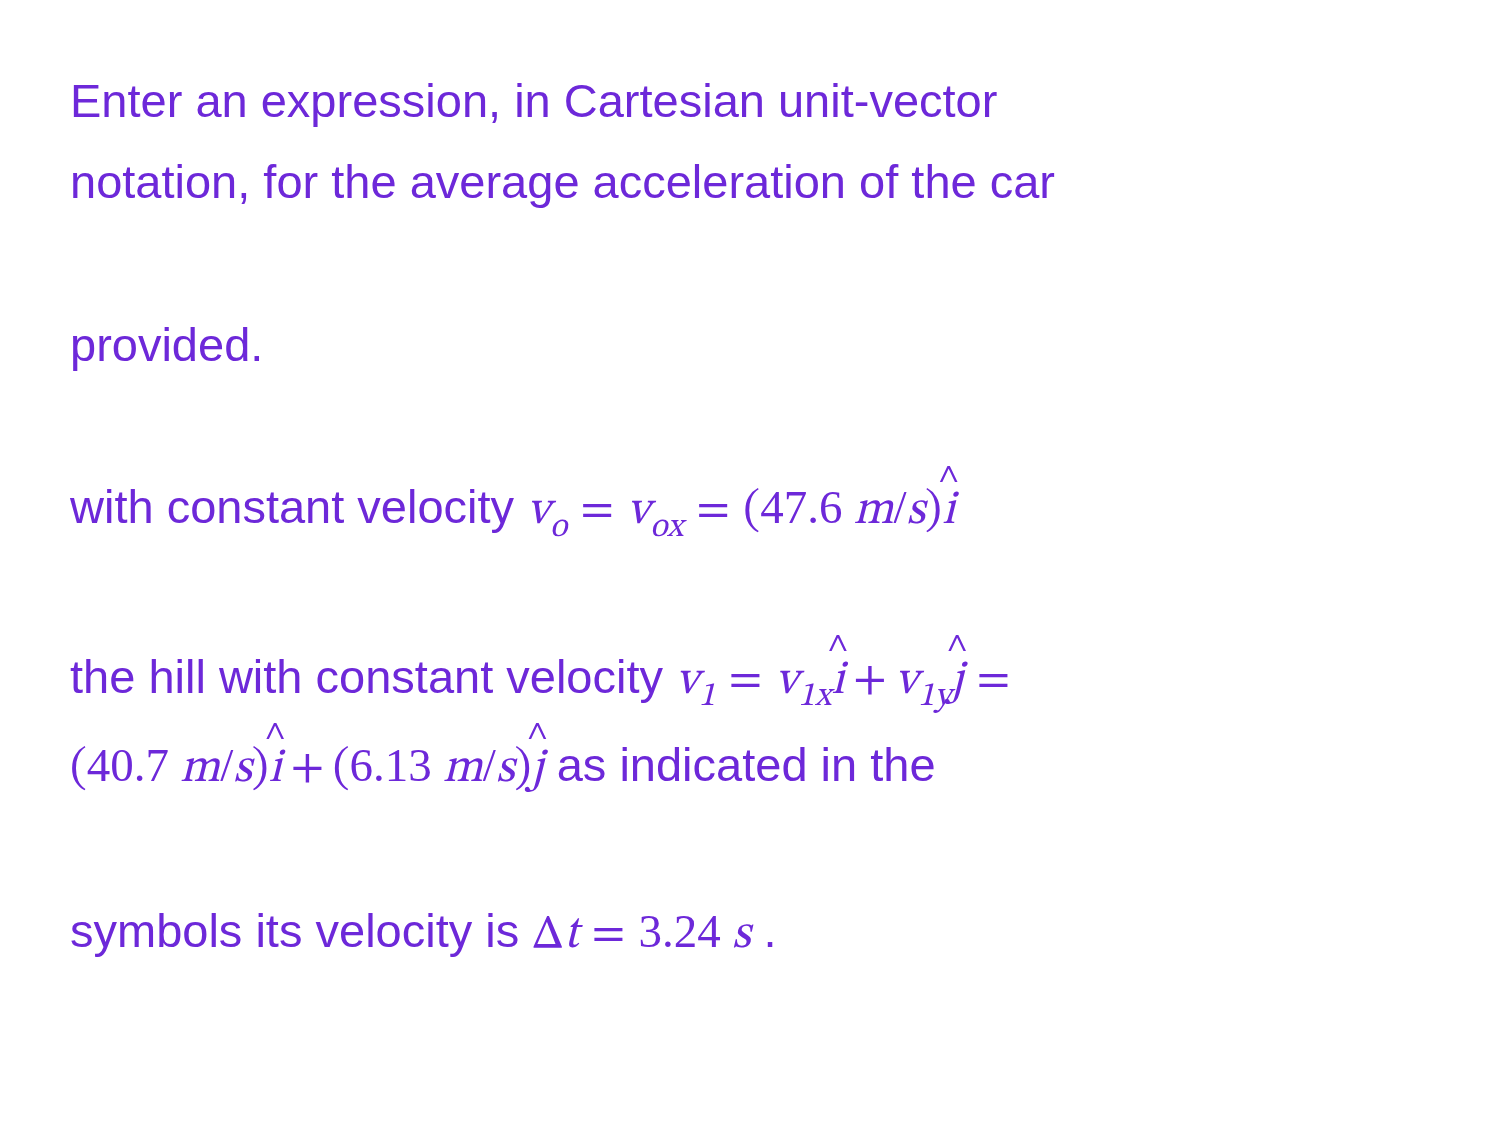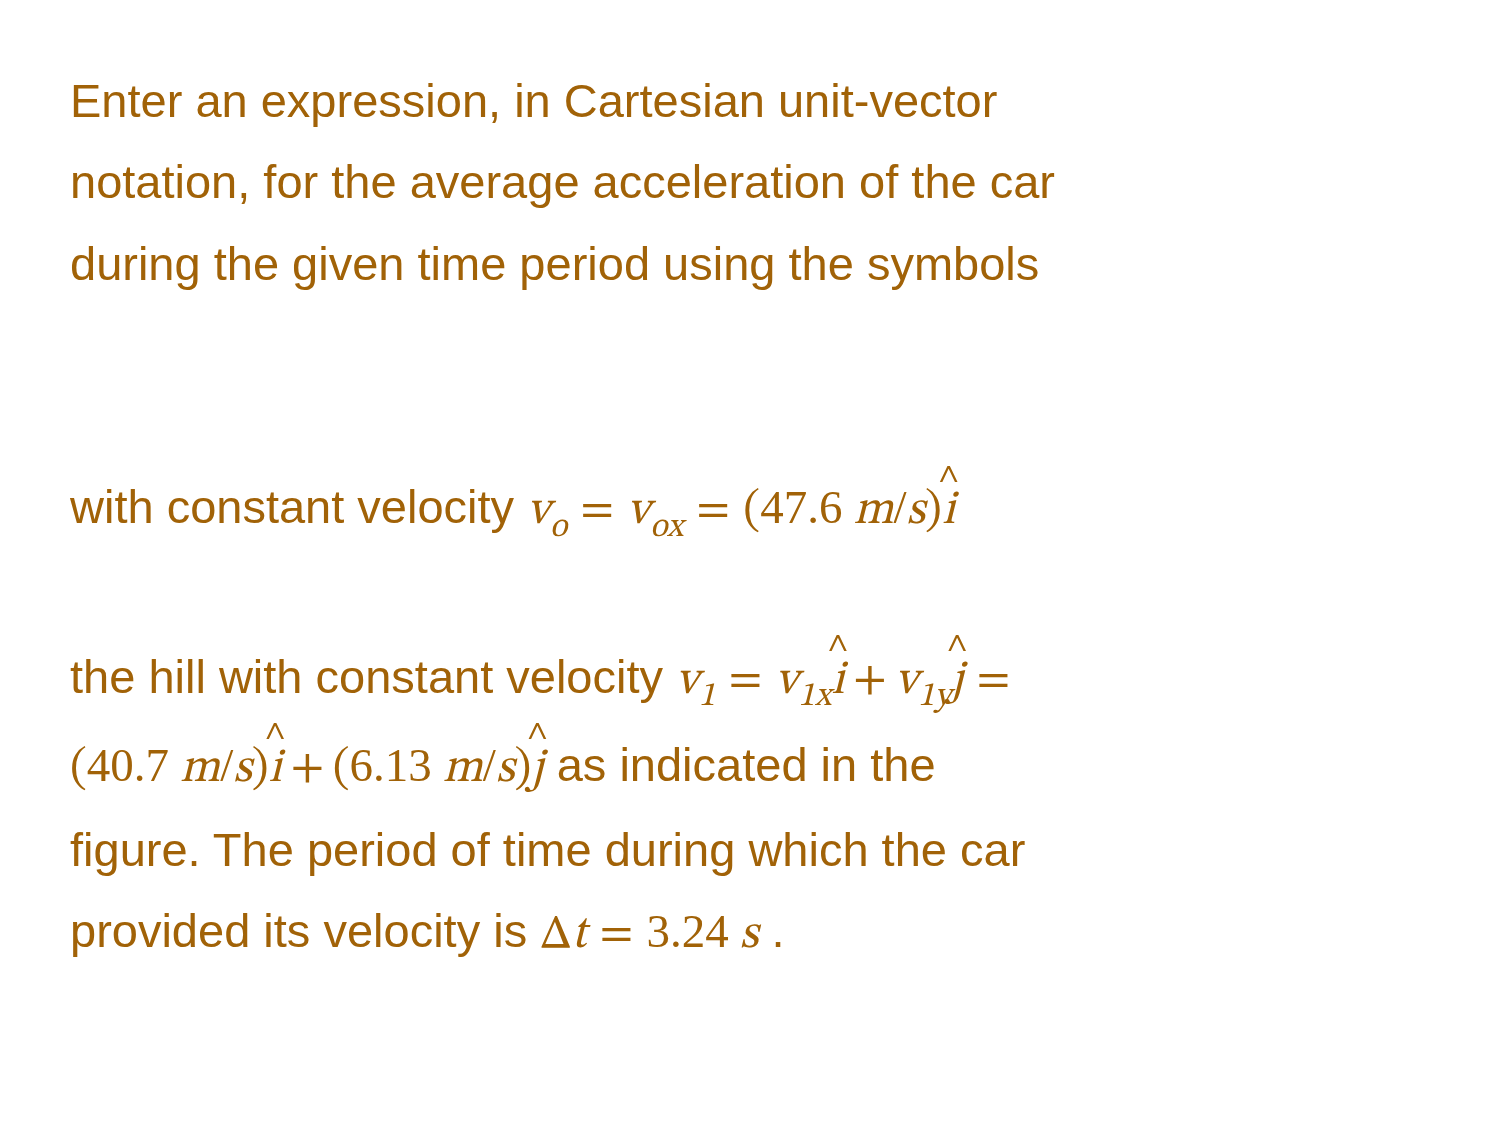--- a/index.html
+++ b/index.html
@@ -10,21 +10,21 @@
   body {
     width: 1500px;
     height: 1132px;
     background: #ffffff;
     font-family: -apple-system, BlinkMacSystemFont, "Segoe UI", Helvetica, Arial, sans-serif;
     padding: 60px 80px 60px 70px;
   }
   .content {
     font-size: 47px;
     line-height: 1.73;
-    color: #a16207;
+    color: #6d28d9;
     font-weight: 400;
   }
   .math {
     font-family: "STIX Two Math", "Cambria Math", "Times New Roman", serif;
     font-style: italic;
     font-weight: 500;
     white-space: nowrap;
   }
   .math .sub {
     font-size: 0.72em;
@@ -67,29 +67,29 @@
   .delta {
     font-style: normal;
   }
 </style>
 </head>
 <body>
 
 <div class="content">
   <span>Enter an expression, in Cartesian unit-vector</span><br>
   <span>notation, for the average acceleration of the car</span><br>
-  <span>during the given time period using the symbols</span><br>
   <br>
+  <span>provided.</span><br>
 
   <br>
 
   <span>with constant velocity </span><span class="math"><span>v</span><span class="sub">o</span><span class="eq">=</span><span>v</span><span class="sub">ox</span><span class="eq">=</span><span class="paren">(</span><span class="num">47.6</span>&nbsp;<span class="unit">m</span><span class="num">/</span><span class="unit">s</span><span class="paren">)</span><span class="hat-wrap"><span>i</span></span></span><br>
 
   <br>
 
   <span>the hill with constant velocity </span><span class="math"><span>v</span><span class="sub">1</span><span class="eq">=</span><span>v</span><span class="sub">1x</span><span class="hat-wrap"><span>i</span></span><span class="op">+</span><span>v</span><span class="sub">1y</span><span class="hat-wrap"><span>j</span></span><span class="eq">=</span></span><br>
 
   <span class="math"><span class="paren">(</span><span class="num">40.7</span>&nbsp;<span class="unit">m</span><span class="num">/</span><span class="unit">s</span><span class="paren">)</span><span class="hat-wrap"><span>i</span></span><span class="op">+</span><span class="paren">(</span><span class="num">6.13</span>&nbsp;<span class="unit">m</span><span class="num">/</span><span class="unit">s</span><span class="paren">)</span><span class="hat-wrap"><span>j</span></span></span><span> as indicated in the</span><br>
 
-  <span>figure. The period of time during which the car</span><br>
+  <br>
 
-  <span>provided its velocity is </span><span class="math"><span class="delta">Δ</span><span>t</span><span class="eq">=</span><span class="num">3.24</span>&nbsp;<span class="unit">s</span></span><span> .</span>
+  <span>symbols its velocity is </span><span class="math"><span class="delta">Δ</span><span>t</span><span class="eq">=</span><span class="num">3.24</span>&nbsp;<span class="unit">s</span></span><span> .</span>
 </div>
 
 </body></html>

